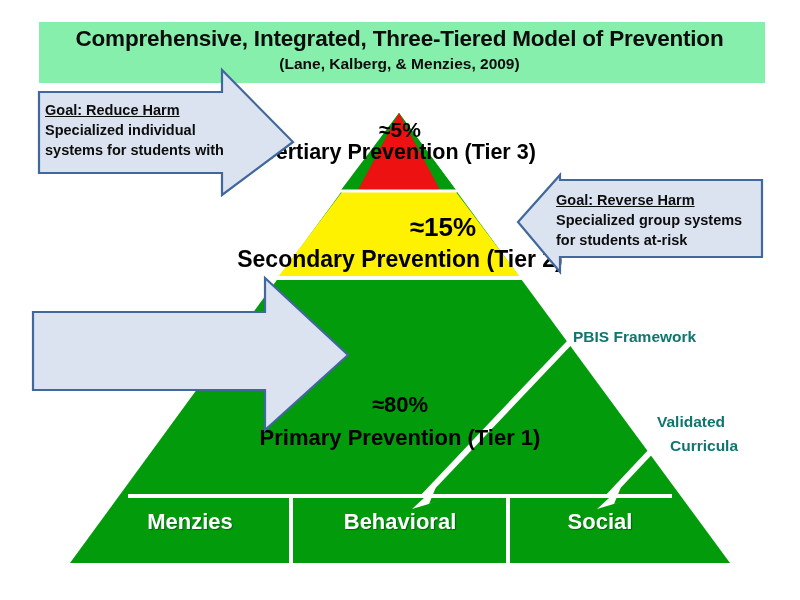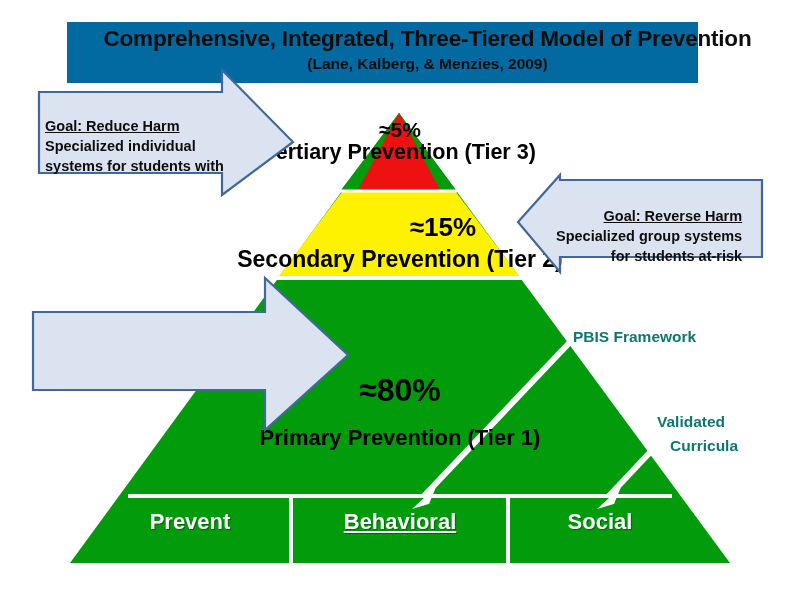--- a/index.html
+++ b/index.html
@@ -7,25 +7,24 @@
     width:800px;height:600px;
     background:#ffffff;
     font-family:"Liberation Sans", sans-serif;
     overflow:hidden;
     position:relative;
   }
   #stage{position:absolute;left:0;top:0;width:800px;height:600px;}
 
   
   .header-band{
-    position:absolute;left:39px;top:22px;width:631px;height:61px;
-    background:#0369a1;
+    position:absolute;left:39px;top:22px;width:726px;height:61px;
+    background:#86efac;
     box-sizing:border-box;
     z-index:5;
-    margin-left:28px;
   }
   .header-title{
     position:absolute;left:0;top:4px;width:721px;
     text-align:center;
     font-size:22.5px;font-weight:bold;color:#0d0d0d;
     letter-spacing:-0.2px;
     white-space:nowrap;
   }
   .header-sub{
     position:absolute;left:0;top:33px;width:721px;
@@ -39,49 +38,49 @@
 
   
   .tier-txt{position:absolute;z-index:6;color:#000;font-weight:bold;white-space:nowrap;text-align:center;}
 
   .t3-pct{left:0;top:118px;width:800px;font-size:21px;}
   .t3-name{left:0;top:140px;width:800px;font-size:21.5px;}
 
   .t2-pct{left:0;top:212px;width:800px;font-size:26px;margin-left:43px;}
   .t2-name{left:0;top:246px;width:800px;font-size:23px;}
 
-  .t1-pct{left:0;top:372px;width:800px;font-size:32px;}
+  .t1-pct{left:0;top:392px;width:800px;font-size:22px;}
   .t1-name{left:0;top:425px;width:800px;font-size:22px;}
 
   
   .base-label{
     position:absolute;z-index:6;
     color:#ffffff;font-weight:bold;font-size:22px;
     text-align:center;white-space:nowrap;
     text-shadow:1px 1px 1px rgba(0,0,0,.35);
   }
   .base-academic{left:110px;top:509px;width:160px;}
-  .base-behavioral{left:310px;top:509px;width:180px;text-decoration:underline;}
+  .base-behavioral{left:310px;top:509px;width:180px;}
   .base-social{left:525px;top:509px;width:150px;}
 
   
   .annot{position:absolute;z-index:7;color:#0f766e;font-weight:bold;font-size:15.5px;white-space:nowrap;}
   .annot-pbis{left:573px;top:328px;}
   .annot-valid1{left:657px;top:413px;}
   .annot-valid2{left:670px;top:437px;}
 
   
   #callouts-svg{position:absolute;left:0;top:0;width:800px;height:600px;z-index:8;}
 
-  .callout-text{position:absolute;z-index:9;color:#0d0d0d;font-weight:bold;font-size:14.5px;line-height:20px;white-space:nowrap;margin-top:16px;}
+  .callout-text{position:absolute;z-index:9;color:#0d0d0d;font-weight:bold;font-size:14.5px;line-height:20px;white-space:nowrap;}
   .callout-text .goal{text-decoration:underline;display:block;}
   .callout-text span{display:block;}
 
   .co1-text{left:45px;top:100px;}
-  .co2-text{left:556px;top:190px;text-align:right;}
+  .co2-text{left:556px;top:190px;}
   .co3-text{left:41px;top:322px;}
 </style>
 </head>
 <body>
 
 <div id="stage">
 
   <svg id="pyramid-svg" viewBox="0 0 800 600">
 
     <polygon points="399,113 730,563 70,563" fill="#019B0C"></polygon>
@@ -116,21 +115,21 @@
 
   <div class="tier-txt t3-pct">≈5%</div>
   <div class="tier-txt t3-name">Tertiary Prevention  (Tier 3)</div>
 
   <div class="tier-txt t2-pct">≈15%</div>
   <div class="tier-txt t2-name">Secondary Prevention (Tier 2)</div>
 
   <div class="tier-txt t1-pct">≈80%</div>
   <div class="tier-txt t1-name">Primary Prevention (Tier 1)</div>
 
-  <div class="base-label base-academic">Prevent</div>
+  <div class="base-label base-academic">Menzies</div>
   <div class="base-label base-behavioral">Behavioral</div>
   <div class="base-label base-social">Social</div>
 
   <div class="annot annot-pbis">PBIS Framework</div>
   <div class="annot annot-valid1">Validated</div>
   <div class="annot annot-valid2">Curricula</div>
 
   <svg id="callouts-svg" viewBox="0 0 800 600">
 
     <polygon points="39,92 222,92 222,70 293,142 222,195 222,173 39,173" fill="#DCE3F0" stroke="#41689C" stroke-width="2.2" stroke-linejoin="miter"></polygon>

